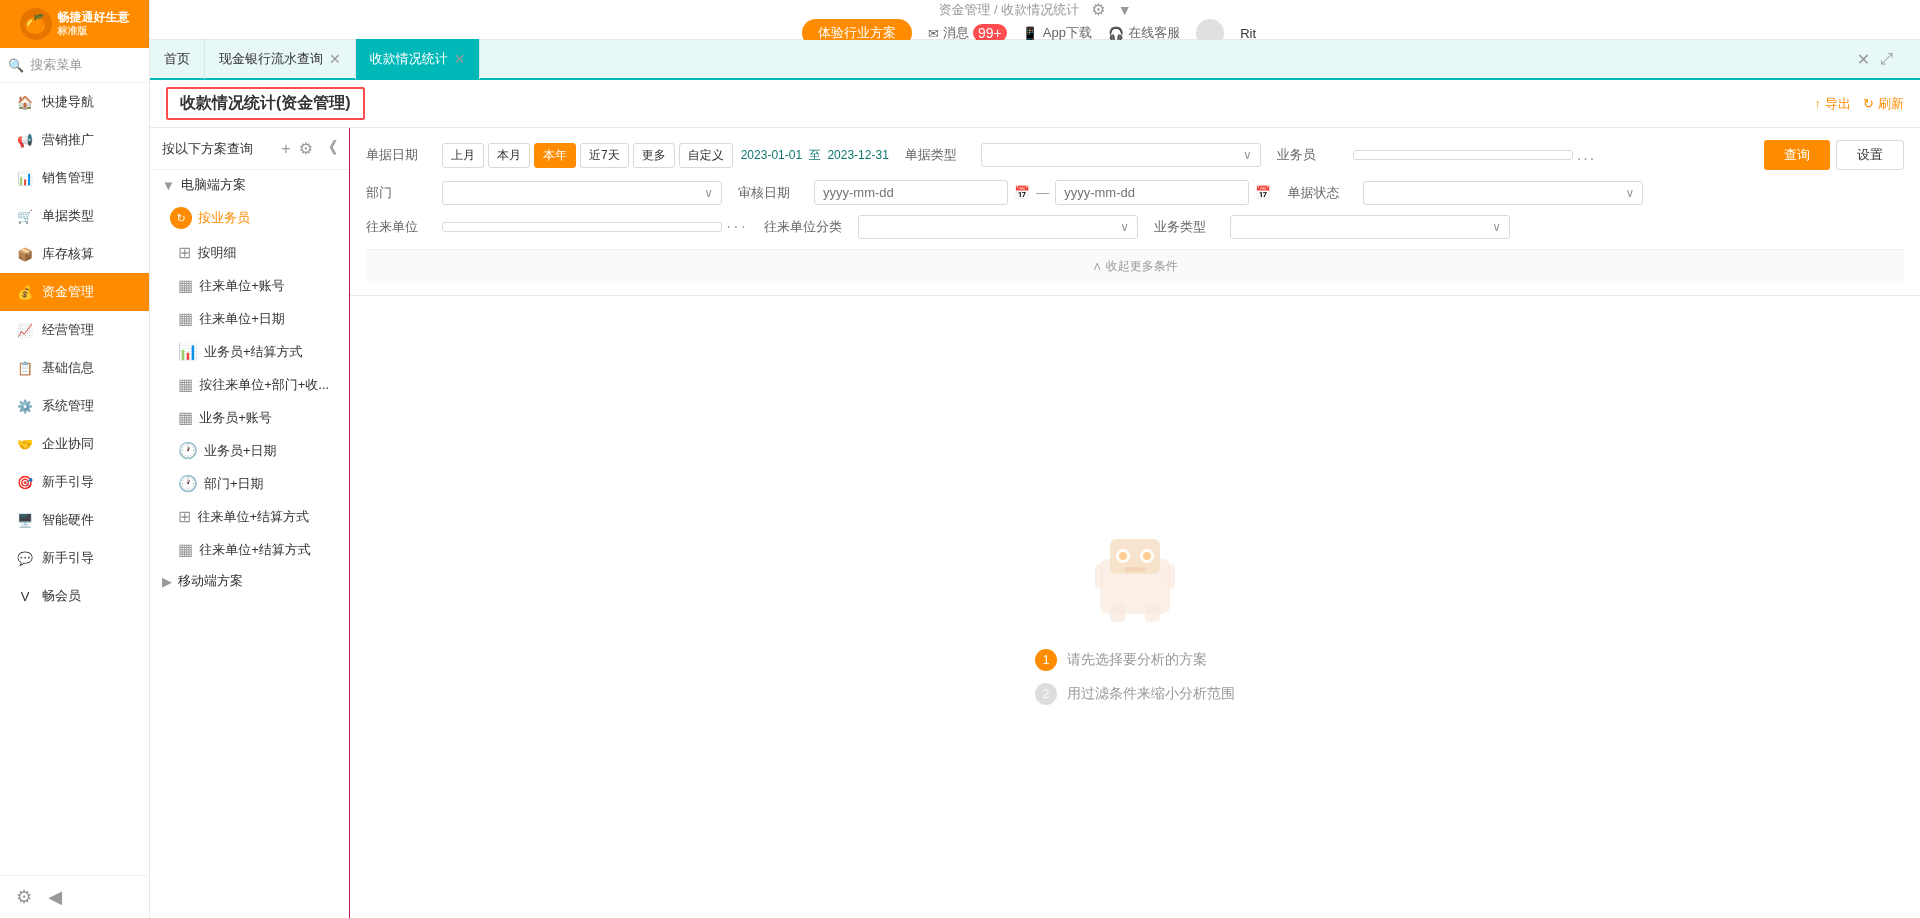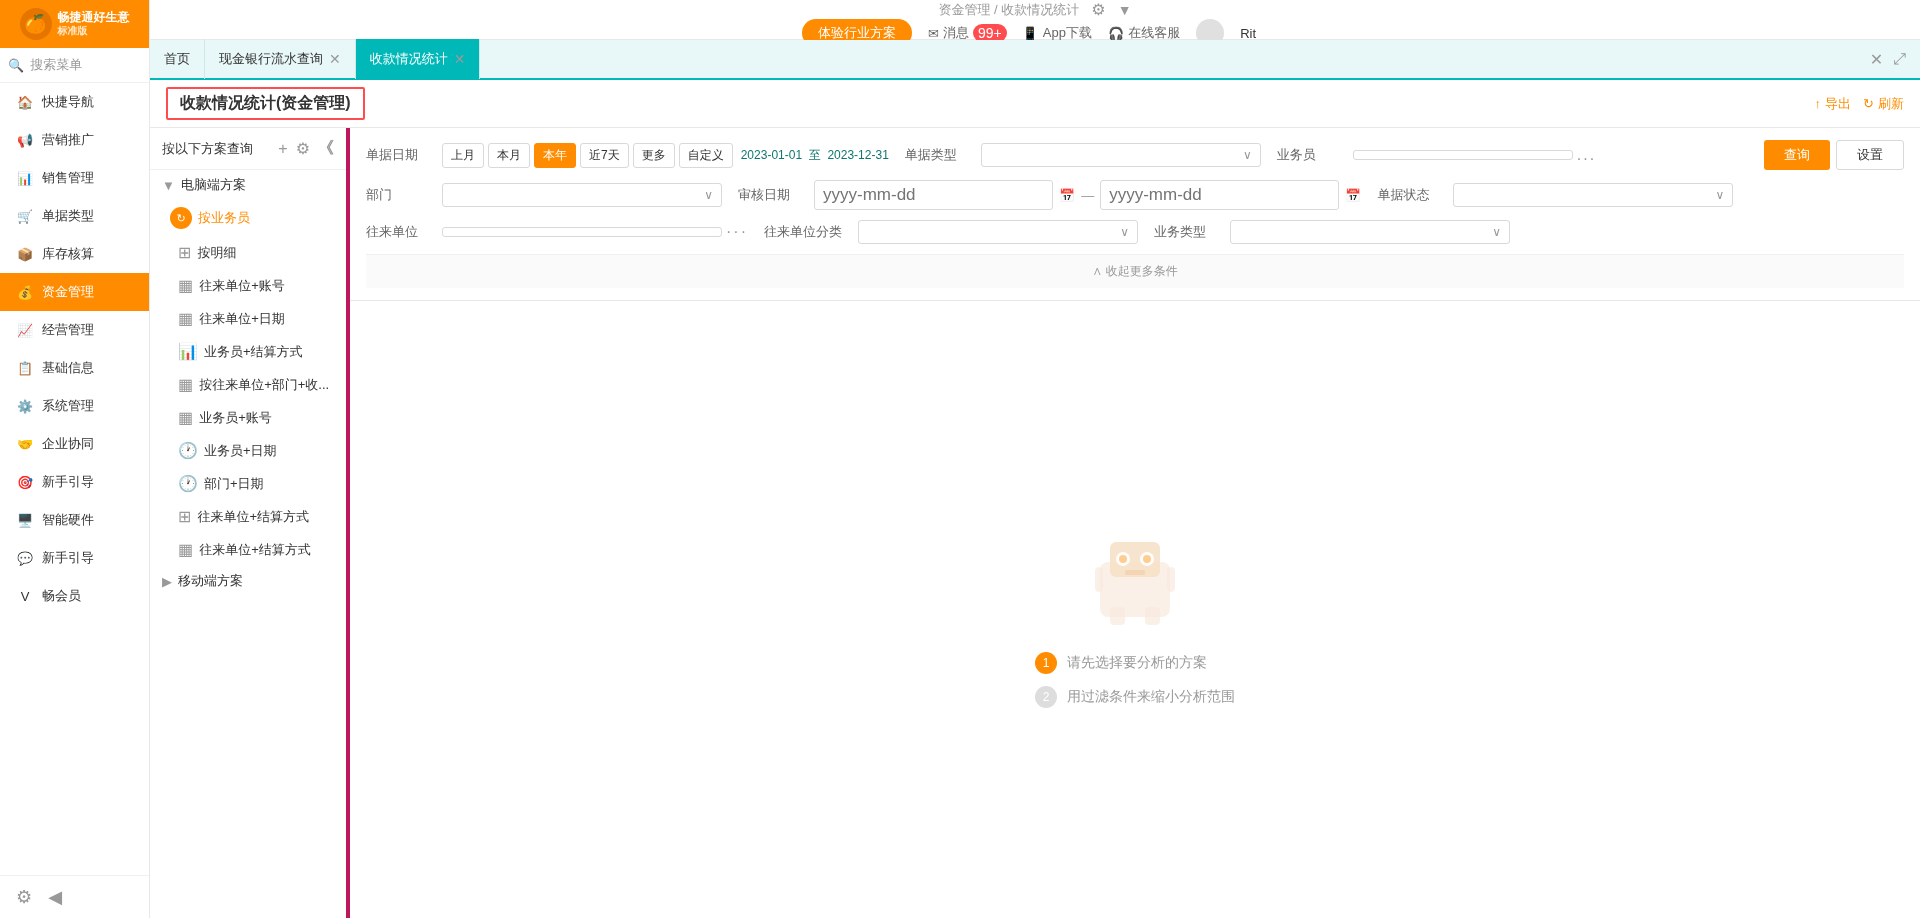--- a/index.html
+++ b/index.html
@@ -100,21 +100,21 @@
     .content-area {
       display: flex;
       flex: 1;
       overflow: hidden;
     }
 
     
     .left-panel {
       width: 200px;
       background: #fff;
-      border-right: 4px solid #be185d;
+      border-right: 1px solid #be185d;
       overflow-y: auto;
     }
     .left-panel-header {
       display: flex;
       align-items: center;
       padding: 10px 12px;
       border-bottom: 1px solid #f0f0f0;
       gap: 8px;
       color: #666;
       font-size: 13px;
@@ -189,21 +189,21 @@
       cursor: pointer;
       justify-content: space-between;
       font-size: 13px;
       color: #999;
     }
     .select-control .chevron { color: #999; font-size: 12px; }
     .input-date {
       border: 1px solid #d9d9d9;
       border-radius: 3px;
       padding: 4px 8px;
-      font-size: 17px;
+      font-size: 13px;
       color: #bbb;
       background: #fff;
       min-width: 120px;
     }
     .date-separator { color: #999; }
     .calendar-icon { color: #bbb; cursor: pointer; }
 
     .action-btns {
       display: flex; flex-direction: row; gap: 6px; margin-left: auto;
     }
@@ -302,21 +302,21 @@
     .nav-icon-item { display: flex; align-items: center; gap: 4px; color: #666; font-size: 13px; cursor: pointer; }
     .badge-red { background: #ff4d4f; color: #fff; border-radius: 10px; padding: 1px 5px; font-size: 14px; }
     .user-avatar { width: 28px; height: 28px; background: #e0e0e0; border-radius: 50%; }
 
     
     .teal-tabbar {
       height: 40px;
       background: #e8f7f7;
       display: flex;
       align-items: center;
-      padding: 0 4px 0 0;
+      padding: 0 17px 0 0;
       border-bottom: 2px solid #00b8b8;
     }
     .teal-tab {
       display: flex;
       align-items: center;
       padding: 0 14px;
       height: 40px;
       font-size: 13px;
       color: #333;
       cursor: pointer;

